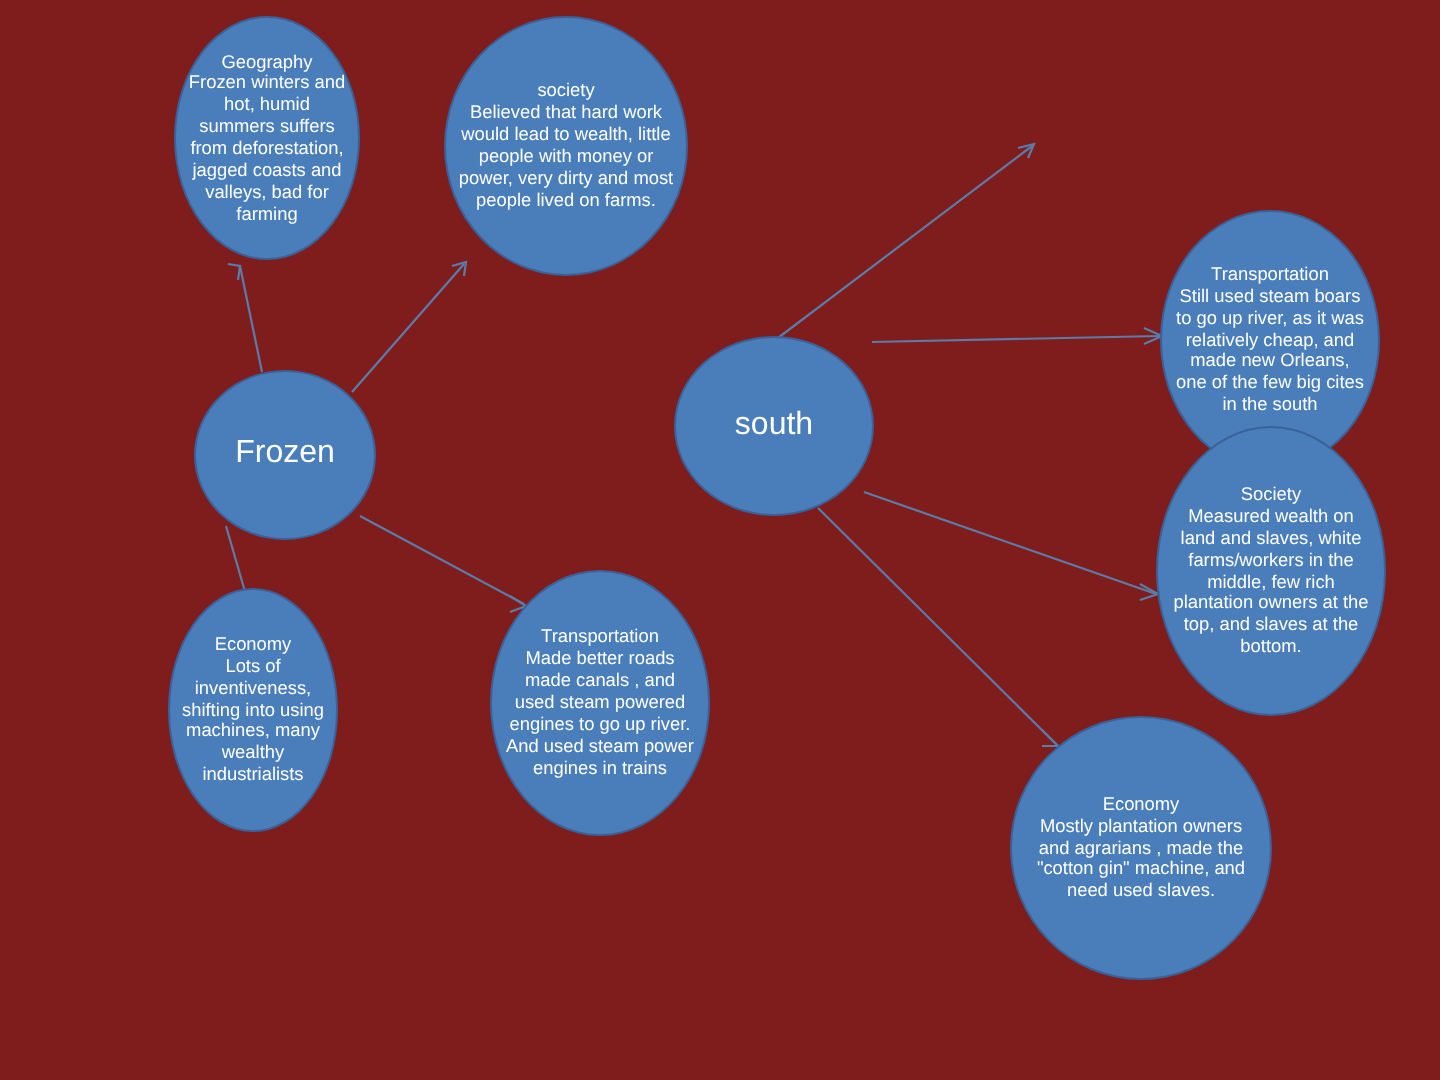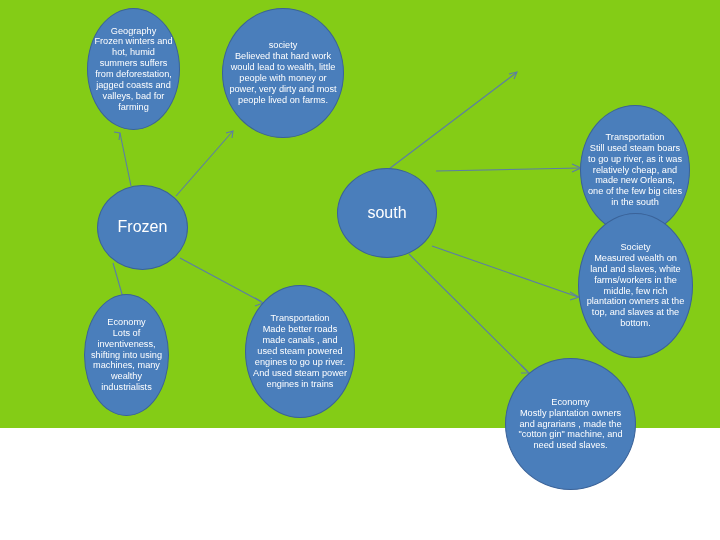--- a/index.html
+++ b/index.html
@@ -10,22 +10,22 @@
   }
   body {
     width: 720px;
     height: 540px;
     overflow: hidden;
     font-family: "Liberation Sans", sans-serif;
   }
   #canvas {
     position: relative;
     width: 720px;
-    height: 428px;
-    background: #84cc16;
+    height: 540px;
+    background: #7f1d1d;
   }
   #edges {
     position: absolute;
     left: 0;
     top: 0;
     width: 720px;
     height: 540px;
     pointer-events: none;
   }
   .node {

